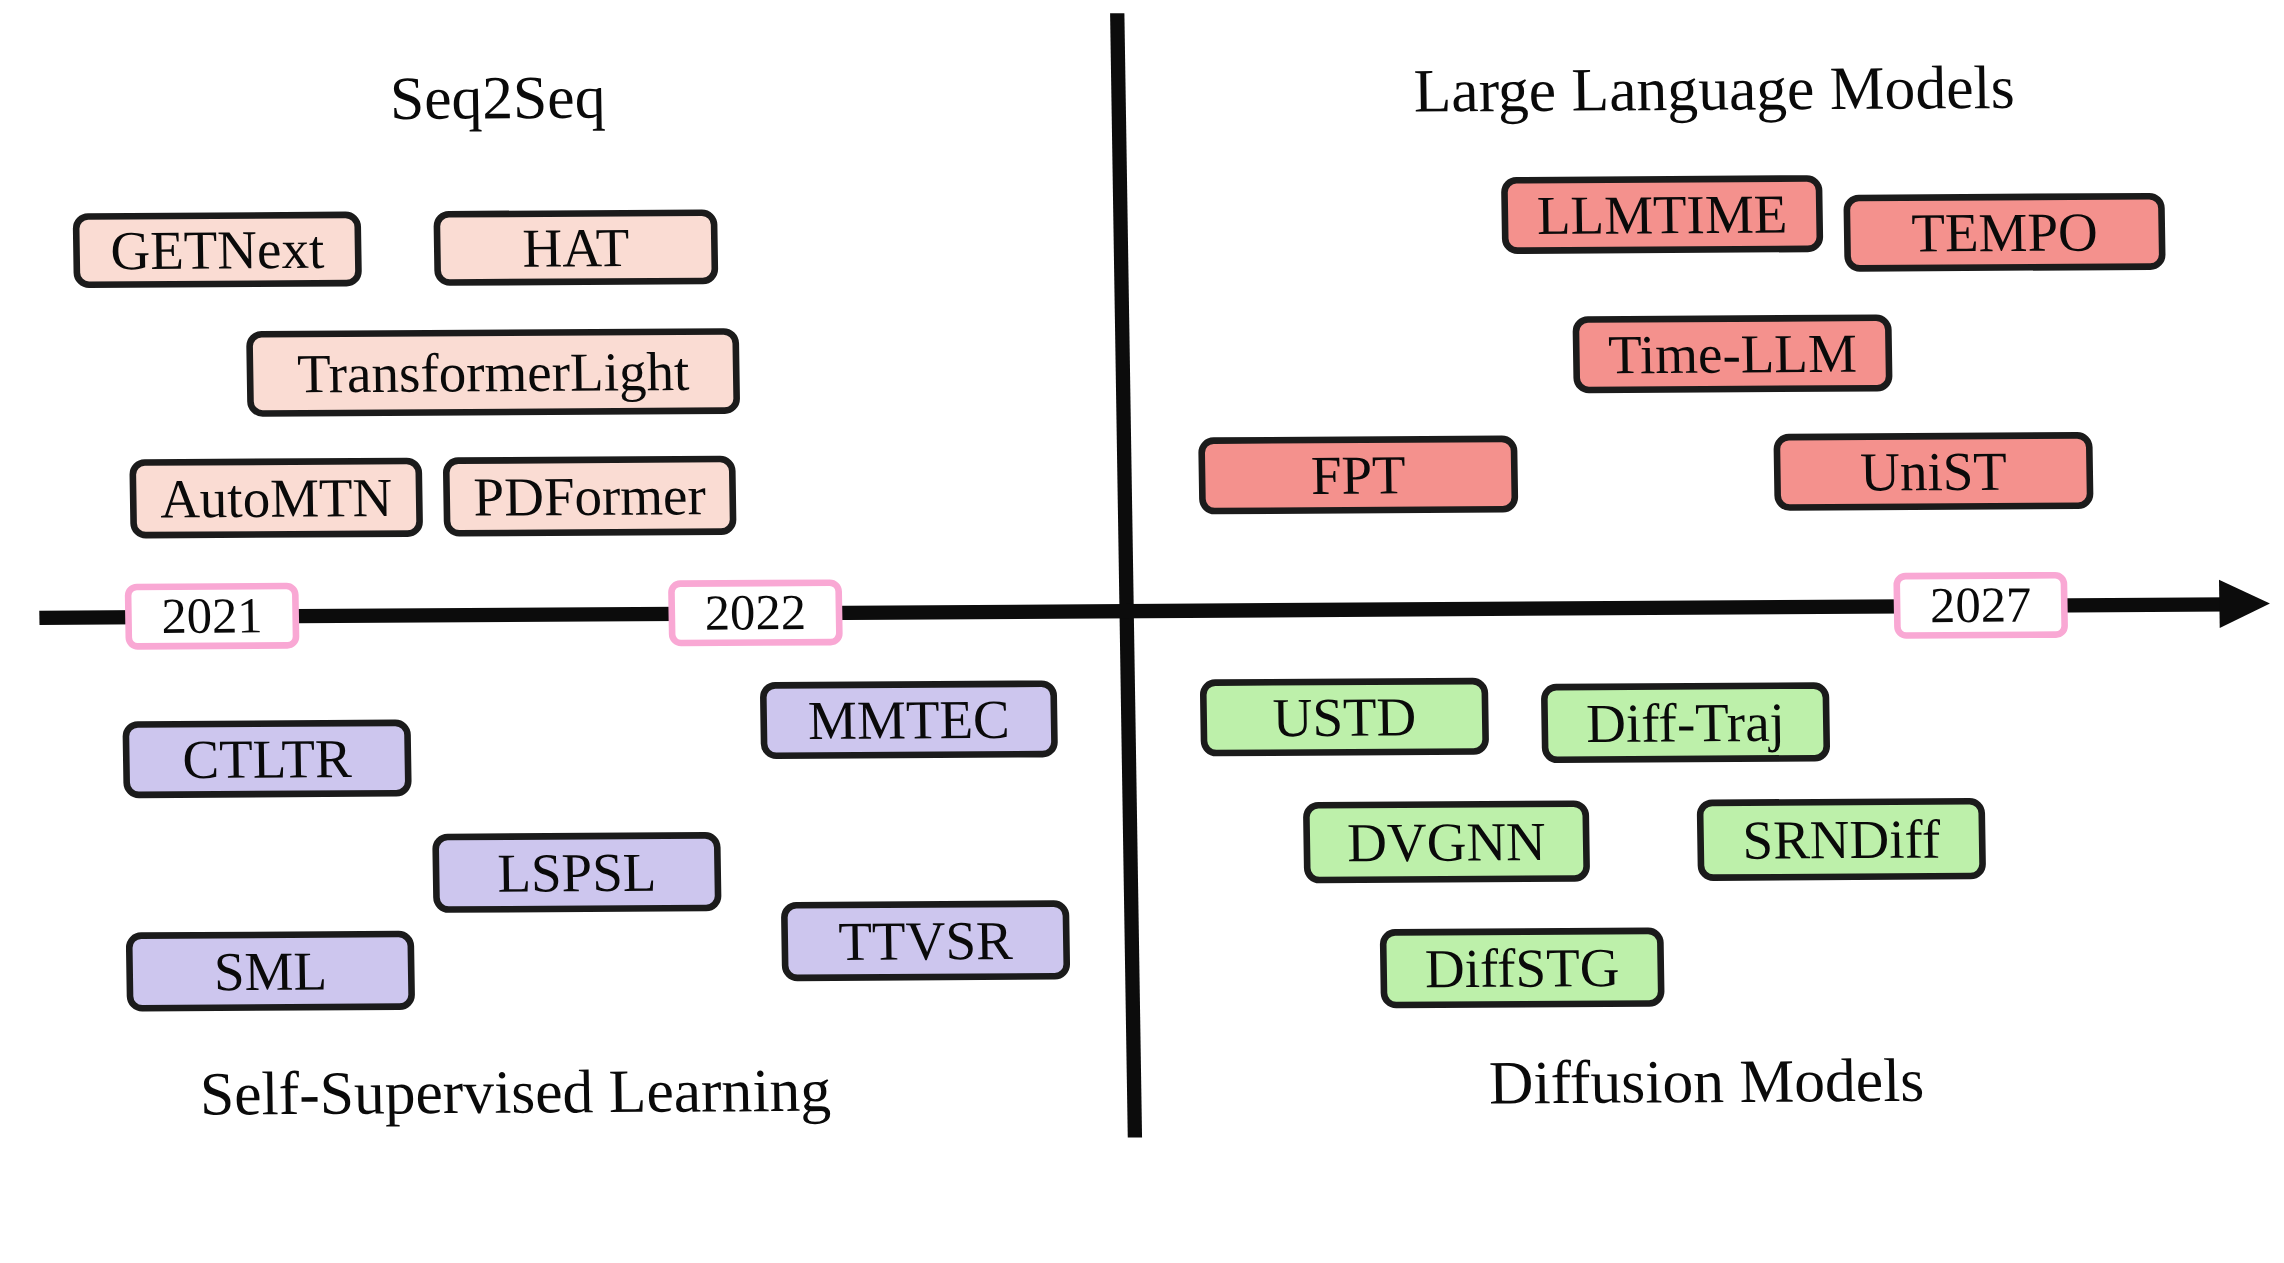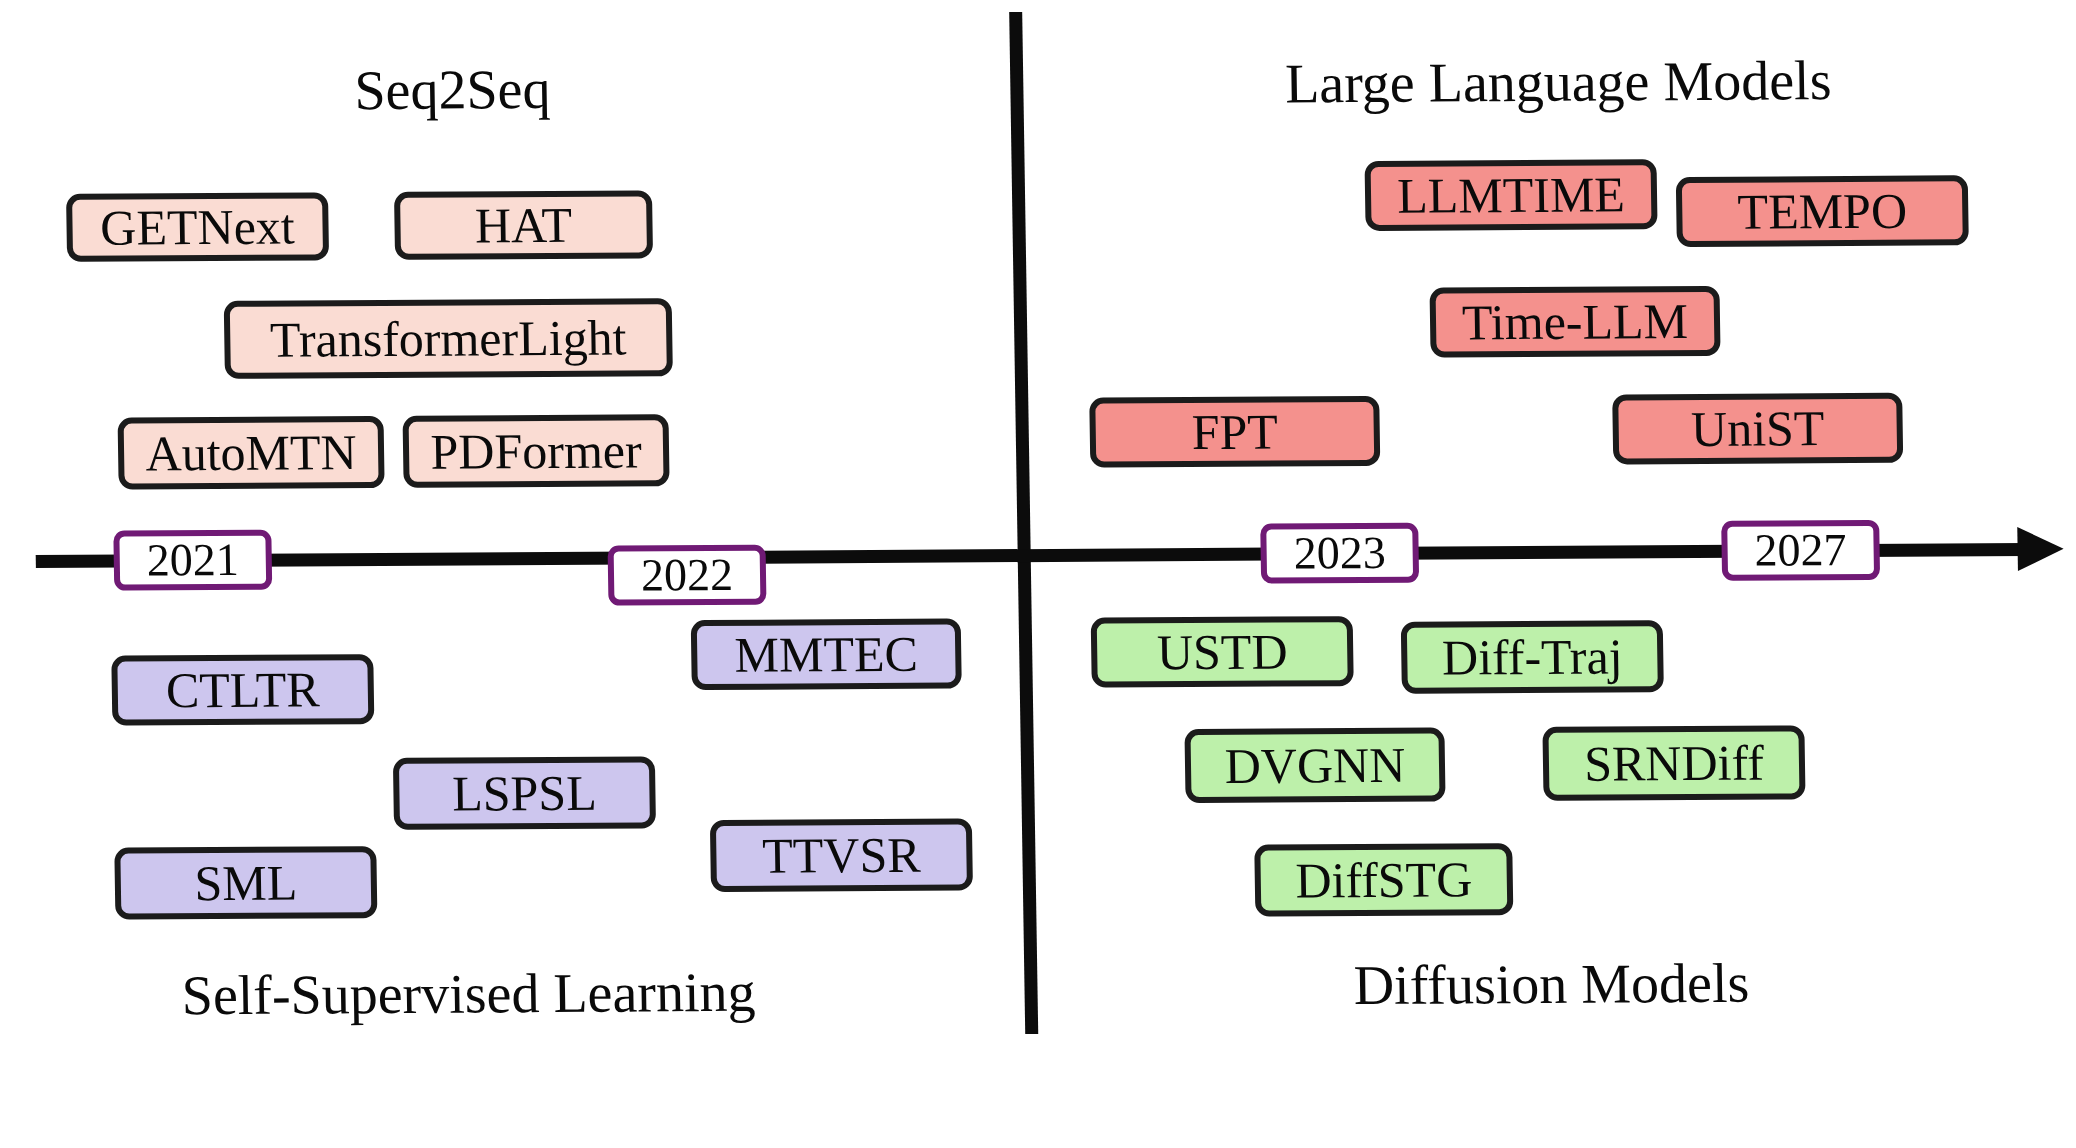--- a/index.html
+++ b/index.html
@@ -36,21 +36,21 @@
     width: 0; height: 0;
     border-top: 22px solid transparent;
     border-bottom: 22px solid transparent;
     border-left: 46px solid #0c0c0c;
   }
   .year-box {
     position: absolute;
     box-sizing: border-box;
     height: 60px;
     background: #ffffff;
-    border: 6px solid #701a75;
+    border: 6px solid #f9a8d4;
     border-radius: 11px;
     display: flex;
     align-items: center;
     justify-content: center;
     font-size: 46px;
     line-height: 1;
     color: #0a0a0a;
   }
   .model-box {
     position: absolute;
@@ -74,22 +74,21 @@
   <div class="qtitle" style="left:260px; top:56px; width:400px;">Seq2Seq</div>
   <div class="qtitle" style="left:1266px; top:55px; width:600px;">Large Language Models</div>
   <div class="qtitle" style="left:112px; top:960px; width:700px;">Self-Supervised Learning</div>
   <div class="qtitle" style="left:1245px; top:957px; width:600px;">Diffusion Models</div>
 
   <div class="vline" style="left:1018px; top:12px; width:13px; height:1022px;"></div>
   <div class="axis-line" style="left:36px; top:549px; width:1990px; height:13px;"></div>
   <div class="arrowhead" style="left:2018px; top:533px;"></div>
 
   <div class="year-box" style="left:114px; top:525px; width:158px;">2021</div>
-  <div class="year-box" style="left:608px; top:543px; width:158px;">2022</div>
-  <div class="year-box" style="left:1261px; top:525px; width:158px;">2023</div>
+  <div class="year-box" style="left:608px; top:525px; width:158px;">2022</div>
   <div class="year-box" style="left:1722px; top:525px; width:158px;">2027</div>
 
   <div class="model-box" style="left: 72px; top: 188px; width: 262px; height: 68px; background: rgb(250, 220, 211);">GETNext</div>
   <div class="model-box" style="left: 400px; top: 188px; width: 258px; height: 68px; background: rgb(250, 220, 211);">HAT</div>
   <div class="model-box" style="left: 228px; top: 296px; width: 448px; height: 78px; background: rgb(250, 220, 211);">TransformerLight</div>
   <div class="model-box" style="left: 120px; top: 412px; width: 266px; height: 72px; background: rgb(250, 220, 211);">AutoMTN</div>
   <div class="model-box" style="left: 405px; top: 412px; width: 266px; height: 72px; background: rgb(250, 220, 211);">PDFormer</div>
 
   <div class="model-box" style="left: 1371px; top: 163px; width: 292px; height: 70px; background: rgb(244, 145, 141);">LLMTIME</div>
   <div class="model-box" style="left: 1682px; top: 181px; width: 292px; height: 70px; background: rgb(244, 145, 141);">TEMPO</div>

